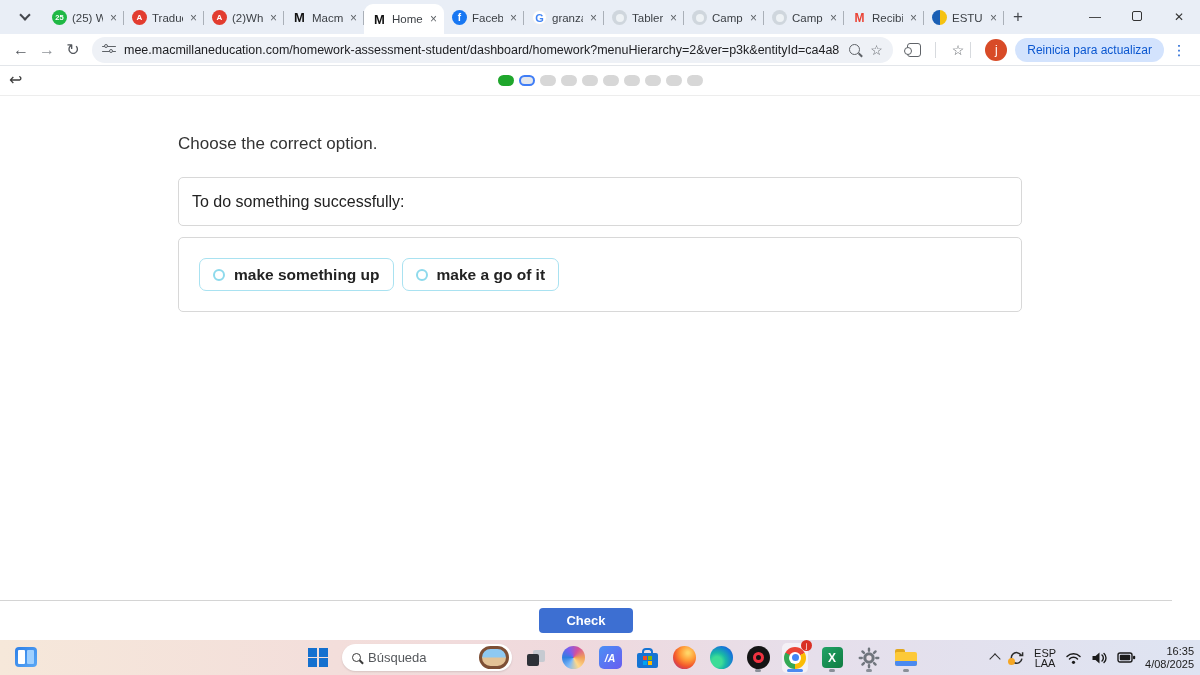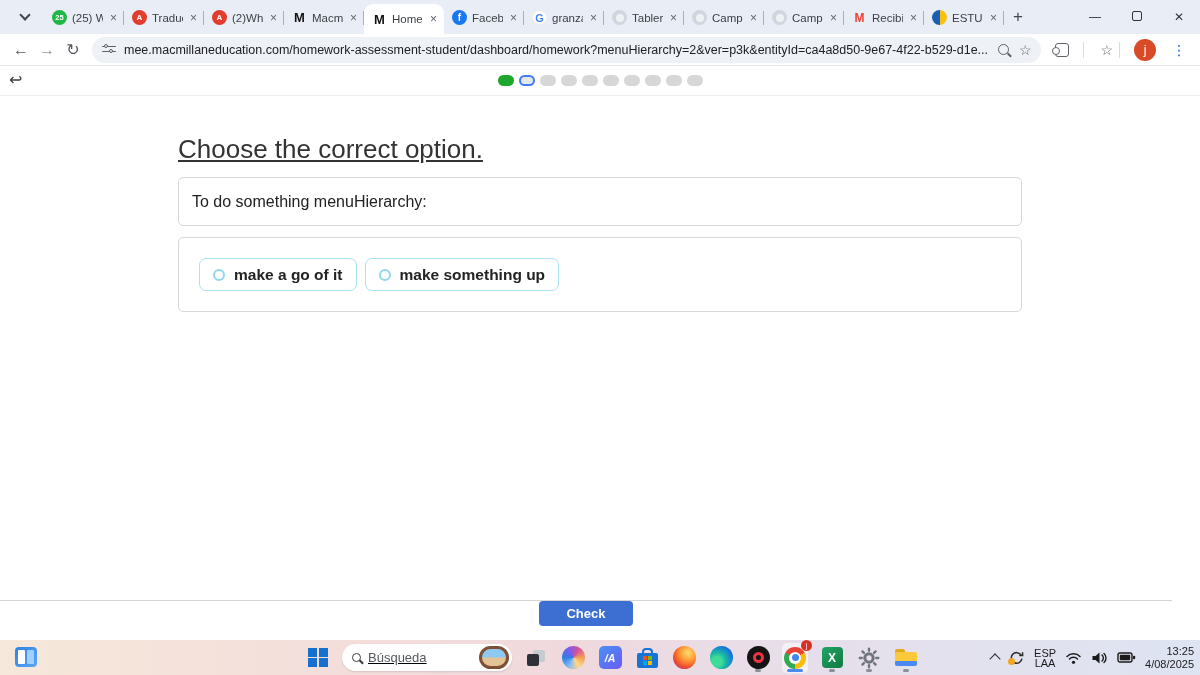--- a/index.html
+++ b/index.html
@@ -60,48 +60,48 @@
   .kebab { color:#0b57d0; font-size:14px; margin:0 6px 0 8px; flex:none; }
 
   
   #pagebar { position:absolute; top:66px; left:0; width:1200px; height:30px; background:#fff; border-bottom:1px solid #ededed; }
   #undo { position:absolute; left:9px; top:4px; font-size:16px; color:#3c3c3c; }
   #progress { position:absolute; left:0; right:0; top:9px; display:flex; gap:5px; justify-content:center; }
   .pill { width:16px; height:11px; border-radius:6px; background:#d7d7d7; }
   .pill.done { background:#1fa62c; }
   .pill.current { background:#e4e7ec; border:2px solid #3f7df6; }
 
-  #heading { position:absolute; left:178px; top:134px; font-size:26px; color:#333;text-decoration:underline; }
+  #heading { position:absolute; left:178px; top:134px; font-size:17px; color:#333; }
   .card { position:absolute; left:178px; width:844px; background:#fff; border:1px solid #d8d8d8; border-radius:5px; }
   #qcard { top:177px; height:49px; display:flex; align-items:center; padding-left:13px; font-size:16px; color:#222; }
   #ocard { top:237px; height:75px; padding:20px 0 0 20px; display:flex; gap:8px; align-items:flex-start; }
   .option { display:inline-flex; align-items:center; gap:9px; border:1.6px solid #a9e2f1; border-radius:7px;
     height:33px; padding:0 13px; font-weight:bold; font-size:15.5px; color:#232323; background:#fff; }
   .radio { width:12px; height:12px; border:2px solid #8edaec; border-radius:50%; flex:none; }
 
   #checkbar { position:absolute; top:600px; left:0; width:1172px; height:40px; background:#fff;
-    border-top:1px solid #d4d4d4; display:flex; align-items:flex-start; justify-content:center; }
+    border-top:1px solid #d4d4d4; display:flex; align-items:center; justify-content:center; }
   #checkbtn { background:#3d6fd2; color:#fff; font-weight:bold; font-size:13px; border:none;
     border-radius:4px; padding:5px 27px; font-family:"Liberation Sans",sans-serif; }
 
   
   #taskbar { position:absolute; top:640px; left:0; width:1200px; height:35px;
     background:linear-gradient(90deg,#f6e8da 0%,#f3dedb 28%,#efd9dd 48%,#e6dfeb 68%,#dee4f2 100%); }
   #widgetsbtn { position:absolute; left:15px; top:7px; width:22px; height:20px; border-radius:4px;
     background:linear-gradient(135deg,#2f81e8,#5aa7f5); display:flex; padding:3px; gap:2px; }
   #widgetsbtn i { display:block; background:#fff; width:7px; height:14px; border-radius:1px; }
   #widgetsbtn b { display:block; background:#9fd0ff; width:8px; height:14px; border-radius:1px; }
   #centerdock { position:absolute; left:305px; top:0; height:35px; display:flex; align-items:center; gap:11px; }
   .tbicon { width:26px; height:30px; display:flex; align-items:center; justify-content:center; position:relative; }
   .runbar { position:absolute; bottom:1px; left:50%; transform:translateX(-50%); width:6px; height:3px; border-radius:2px; background:#8a8f98; }
   .runbar.active { width:16px; background:#4b8af0; }
   #startbtn { display:grid; grid-template-columns:9px 9px; grid-template-rows:9px 9px; gap:1.5px; }
   #startbtn i { background:#1570cf; }
   #searchpill { width:170px; height:27px; background:#fff; border-radius:14px; display:flex; align-items:center;
-    padding:0 3px 0 10px; gap:7px; box-shadow:0 1px 2px rgba(0,0,0,.12);text-decoration:underline; }
+    padding:0 3px 0 10px; gap:7px; box-shadow:0 1px 2px rgba(0,0,0,.12); }
   #searchpill .mag2 { width:9px; height:9px; border:1.6px solid #3c3c3c; border-radius:50%; position:relative; flex:none; }
   #searchpill .mag2::after { content:""; position:absolute; width:5px; height:1.6px; background:#3c3c3c; bottom:-2px; right:-4px; transform:rotate(45deg); }
   #searchpill .stext { flex:1; font-size:13px; color:#55585c; }
   .beach { width:30px; height:23px; border-radius:12px; border:3px solid #7d4f35;
     background:linear-gradient(#8ec9f2 48%,#e3c296 52%); flex:none; }
   .taskview { position:relative; width:18px; height:16px; }
   .taskview i { position:absolute; right:0; top:0; width:12px; height:12px; background:#c6cad1; border-radius:2px; }
   .taskview b { position:absolute; left:0; bottom:0; width:12px; height:12px; background:#2e3238; border-radius:2px; }
   .copilot { width:23px; height:23px; border-radius:50%;
     background:conic-gradient(from 210deg,#7db9f7,#2f7fe0,#7a5df0,#d64f9a,#f0a05a,#ffd98a,#7db9f7); }
@@ -240,20 +240,21 @@
     <span id="url">mee.macmillaneducation.com/homework-assessment-student/dashboard/homework?menuHierarchy=2&amp;ver=p3k&amp;entityId=ca4a8d50-9e67-4f22-b529-d1e...</span>
     <span class="mag"></span>
     <span class="boxicon">☆</span>
   </div>
 
   <span class="ext"></span>
   <span class="vsep"></span>
   <span class="boxicon">☆</span>
   <span class="vsep"></span>
   <div id="avatar">j</div>
+  <div id="updatepill">Reinicia para actualizar</div>
   <span class="kebab">⋮</span>
 </div>
 
 <div id="pagebar">
   <span id="undo">↩</span>
   <div id="progress">
     <span class="pill done"></span>
     <span class="pill current"></span>
     <span class="pill"></span>
     <span class="pill"></span>
@@ -262,31 +263,31 @@
     <span class="pill"></span>
     <span class="pill"></span>
     <span class="pill"></span>
     <span class="pill"></span>
   </div>
 </div>
 
 <div id="heading">Choose the correct option.</div>
 
 <div class="card" id="qcard">
-  <span>To do something menuHierarchy:</span>
+  <span>To do something successfully:</span>
 </div>
 
 <div class="card" id="ocard">
   <div class="option">
     <span class="radio"></span>
-    <span>make a go of it</span>
+    <span>make something up</span>
   </div>
   <div class="option">
     <span class="radio"></span>
-    <span>make something up</span>
+    <span>make a go of it</span>
   </div>
 </div>
 
 <div id="checkbar">
   <button id="checkbtn">Check</button>
 </div>
 
 <div id="taskbar">
   <div id="widgetsbtn">
       <i></i>
@@ -402,17 +403,17 @@
       <path d="M1.5 5 h3 l4 -3.4 v10.8 l-4 -3.4 h-3 z" fill="#1b1b1b"></path>
       <path d="M11 4 a4 4 0 0 1 0 6" fill="none" stroke="#1b1b1b" stroke-width="1.4" stroke-linecap="round"></path>
       <path d="M13 2.4 a6.3 6.3 0 0 1 0 9.2" fill="none" stroke="#1b1b1b" stroke-width="1.4" stroke-linecap="round"></path>
     </svg>
     <svg width="19" height="13" viewBox="0 0 19 13">
       <rect x="1" y="2" width="14" height="9" rx="2" fill="none" stroke="#1b1b1b" stroke-width="1.4"></rect>
       <rect x="16" y="4.7" width="2.2" height="3.6" rx="1" fill="#1b1b1b"></rect>
       <rect x="2.8" y="3.8" width="10.4" height="5.4" rx="1" fill="#1b1b1b"></rect>
     </svg>
     <span class="clock">
-      <div>13:25</div>
+      <div>16:35</div>
       <div>4/08/2025</div>
     </span>
   </div>
 </div>
 
 </body></html>

